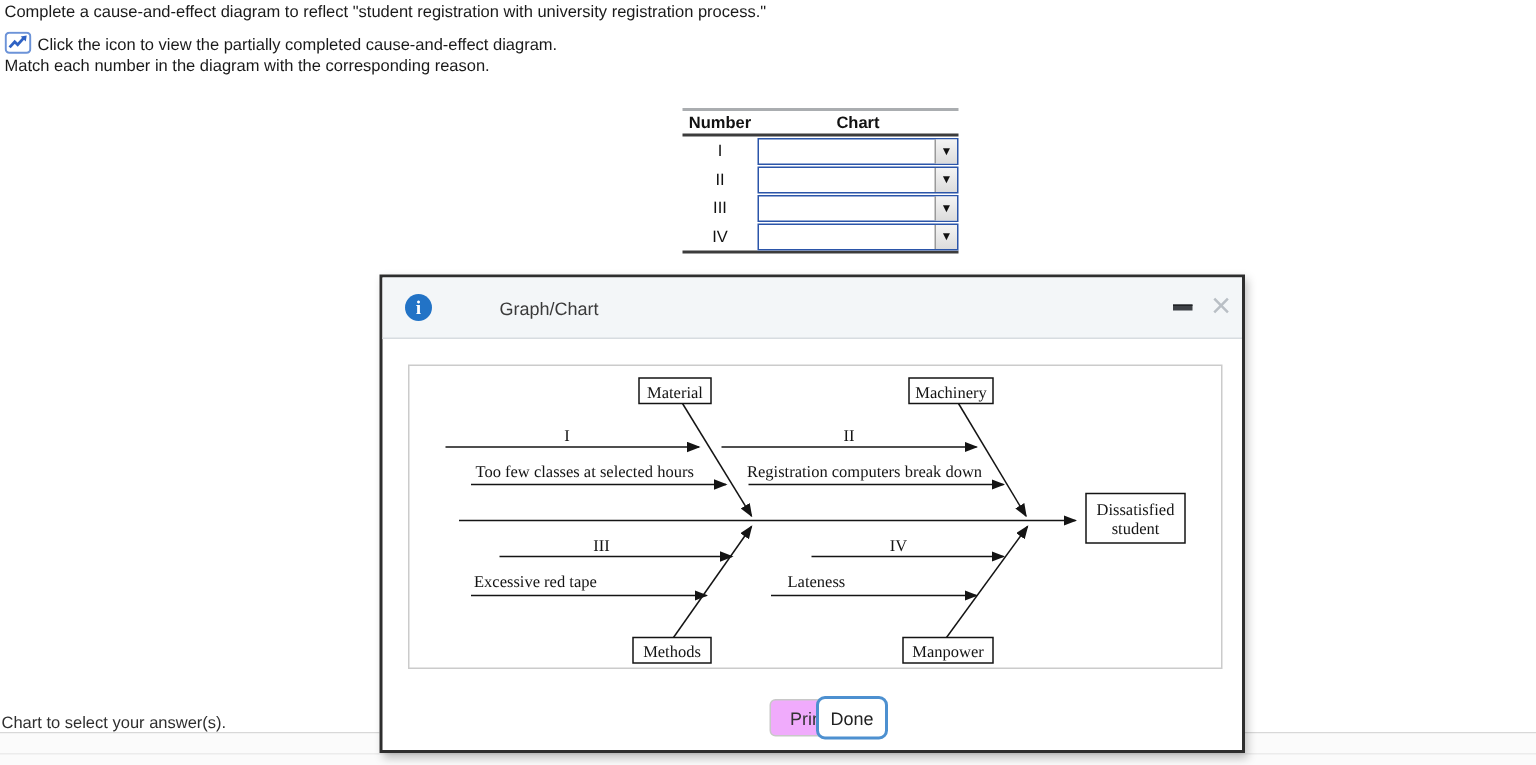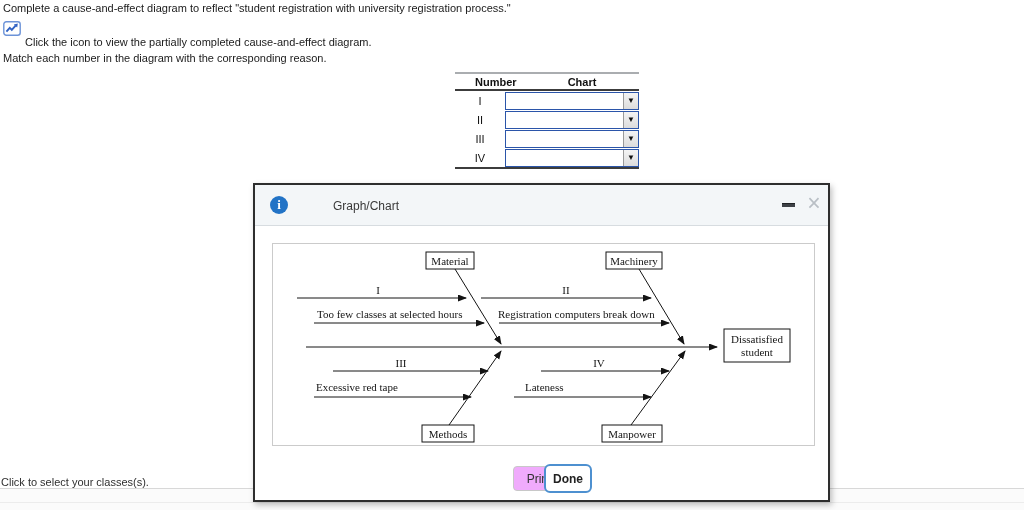--- a/index.html
+++ b/index.html
@@ -8,21 +8,21 @@
   .abs { position:absolute; }
 
   
   .instr { font-size:11px; color:#1a1a1a; white-space:nowrap; }
   .chart-icon-btn { position:absolute; left:3px; top:21px; width:18px; height:15px; cursor:pointer; }
 
   
   .answer-table { position:absolute; left:455px; top:72px; width:184px;
                   border-top:2px solid #aaadb0; border-bottom:2px solid #3c3c3c; }
   .at-header { display:flex; height:17px; border-bottom:2px solid #3c3c3c; align-items:center; }
-  .at-header .c1 { width:50px; text-align:left; font-weight:bold; font-size:11px; color:#111;margin-left:20px; }
+  .at-header .c1 { width:50px; text-align:center; font-weight:bold; font-size:11px; color:#111; }
   .at-header .c2 { flex:1; text-align:center; font-weight:bold; font-size:11px; color:#111; }
   .at-row { display:flex; height:19px; align-items:center; }
   .at-row .c1 { width:50px; text-align:center; font-size:11px; color:#111; }
   .at-row .c2 { flex:1; height:19px; padding:0.5px 0; }
   .dropdown { display:flex; height:18px; border:1px solid #2b55a9; background:#fff; cursor:pointer; }
   .dropdown .val { flex:1; font-size:11px; color:#111; line-height:16px; padding-left:3px; }
   .dropdown .btn { width:15px; background:linear-gradient(#f4f4f4,#dcdcdc);
                    border-left:1px solid #9a9a9a; display:flex; align-items:center;
                    justify-content:center; font-size:8px; color:#111; cursor:pointer; }
 
@@ -51,37 +51,37 @@
                  border:1px solid #cbcbcb; background:#fff; }
   svg text { font-family:"Liberation Serif", serif; font-size:11px; fill:#141414; }
   svg .ln { stroke:#141414; stroke-width:1; fill:none; }
   svg .bx { fill:#fff; stroke:#141414; stroke-width:1; }
 
   .print-btn { position:absolute; left:258px; top:281px; width:52px; height:25px;
                background:#f0abfc; border:1px solid #c8c8c8; border-radius:4px;
                font-size:12px; color:#333; cursor:pointer; font-family:"Liberation Sans",sans-serif; }
   .done-btn { position:absolute; left:289px; top:279px; width:48px; height:29px;
               background:#fff; border:2px solid #4d90d0; border-radius:6px;
-              font-size:12px; color:#222; cursor:pointer; font-family:"Liberation Sans",sans-serif;font-weight:bold; }
+              font-size:12px; color:#222; cursor:pointer; font-family:"Liberation Sans",sans-serif; }
 </style>
 </head>
 <body>
 
 <div class="abs instr" style="left:3px; top:2px;">Complete a cause-and-effect diagram to reflect "student registration with university registration process."</div>
 
 <span class="chart-icon-btn">
   <svg width="18" height="15" viewBox="0 0 18 15">
     <rect x="0.8" y="0.8" width="16.4" height="13.4" rx="2.5" fill="#ffffff" stroke="#6c93d8" stroke-width="1.4"></rect>
     <polyline points="3.4,10.6 6.8,6.8 8.8,8.8 12.6,4.6" fill="none" stroke="#2f62c4" stroke-width="1.9"></polyline>
     <polygon points="10.8,3.4 14.8,2.6 14.2,6.6" fill="#2f62c4"></polygon>
   </svg>
 </span>
-<div class="abs instr" style="left:25px; top:36px;">Click the icon to view the partially completed cause-and-effect diagram.</div>
+<div class="abs instr" style="left:25px; top:24px;">Click the icon to view the partially completed cause-and-effect diagram.</div>
 
-<div class="abs instr" style="left:3px; top:52px;">Match each number in the diagram with the corresponding reason.</div>
+<div class="abs instr" style="left:3px; top:38px;">Match each number in the diagram with the corresponding reason.</div>
 
 <div class="answer-table">
   <div class="at-header">
     <div class="c1">Number</div>
     <div class="c2">Chart</div>
   </div>
 
   <div class="at-row">
     <div class="c1">I</div>
     <div class="c2">
@@ -119,21 +119,21 @@
         <span class="val"></span>
         <span class="btn">▼</span>
       </div>
     </div>
   </div>
 </div>
 
 <div class="divider-1"></div>
 <div class="footer-strip"></div>
 <div class="divider-2"></div>
-<div class="footer-hint">Click to select your classes(s).</div>
+<div class="footer-hint">Chart to select your answer(s).</div>
 
 <div class="modal">
   <div class="modal-header">
     <div class="info-icon">i</div>
     <div class="modal-title">Graph/Chart</div>
     <div class="min-btn"></div>
     <div class="close-btn">×</div>
   </div>
 
   <div class="diagram-box">

